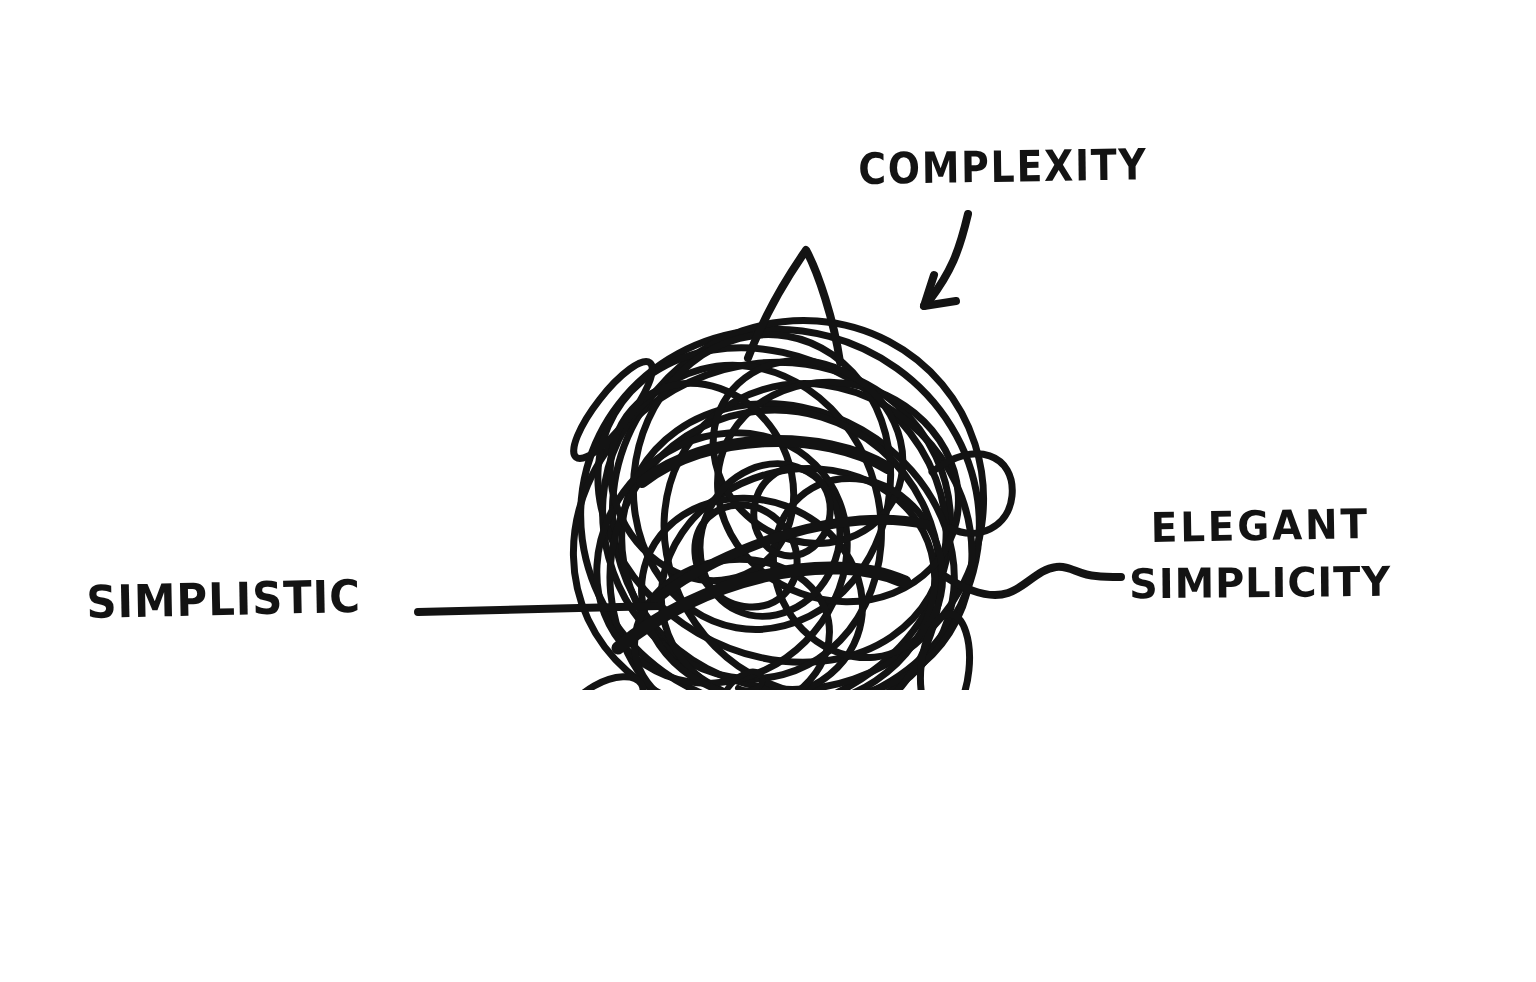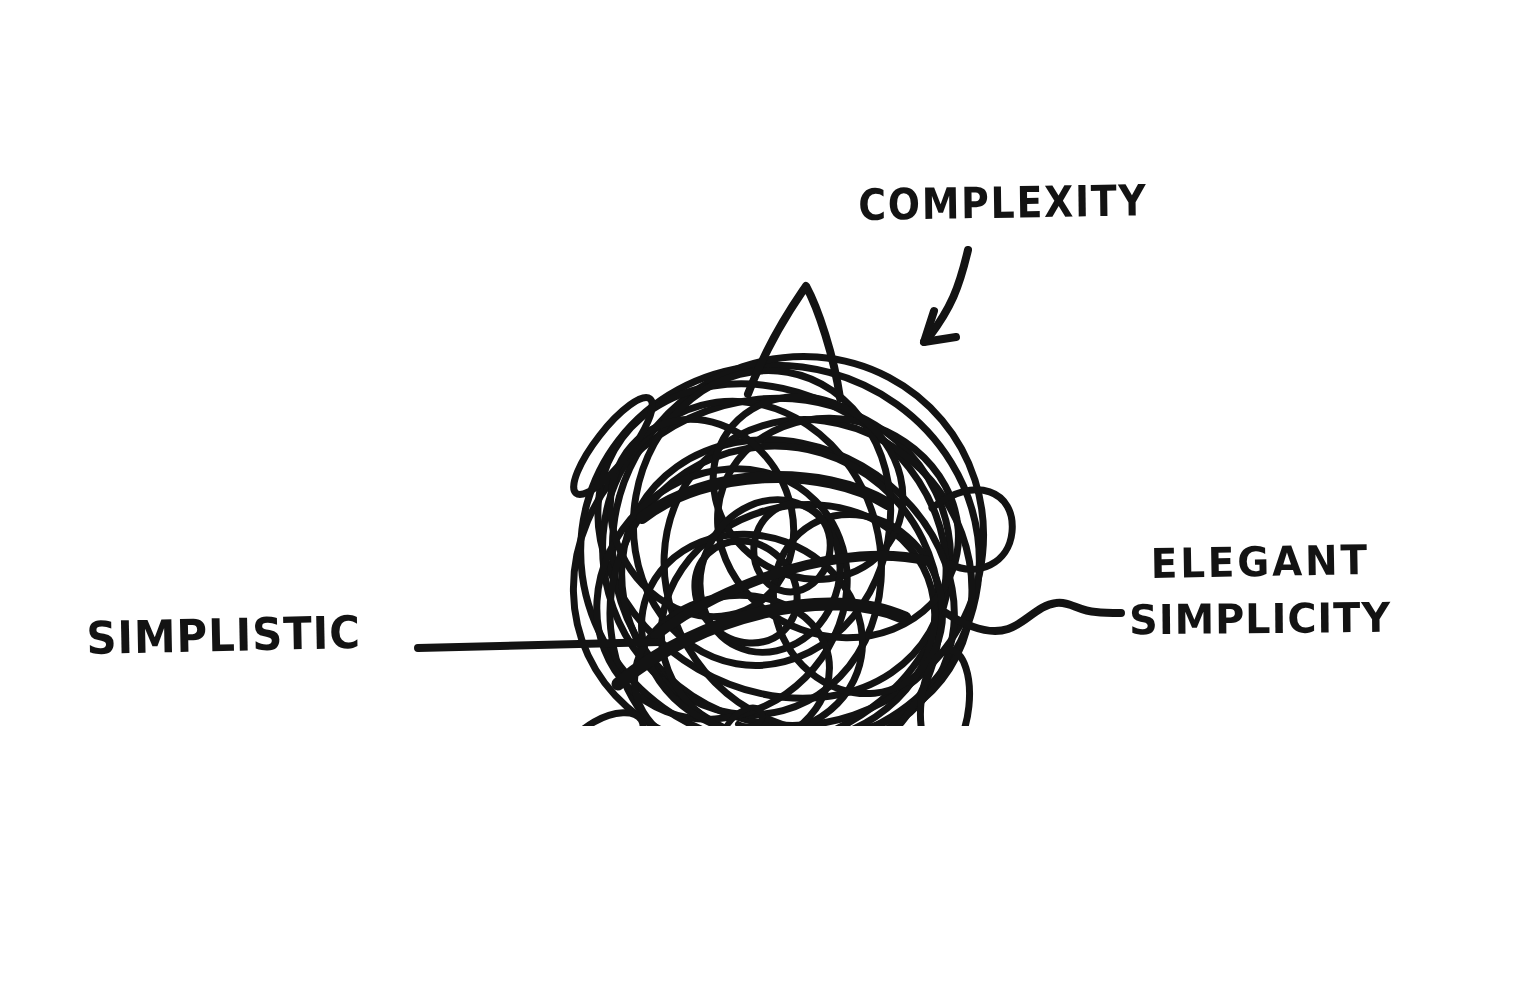--- a/index.html
+++ b/index.html
@@ -7,21 +7,20 @@
     padding: 0;
     background: #ffffff;
   }
   .canvas {
     position: relative;
     width: 1536px;
     height: 690px;
     background: #ffffff;
     overflow: hidden;
     font-family: "DejaVu Sans", sans-serif;
-    margin-top: 36px;
   }
   .sketch-svg {
     position: absolute;
     left: 0;
     top: 0;
     width: 1536px;
     height: 982px;
   }
   .lbl {
     position: absolute;

